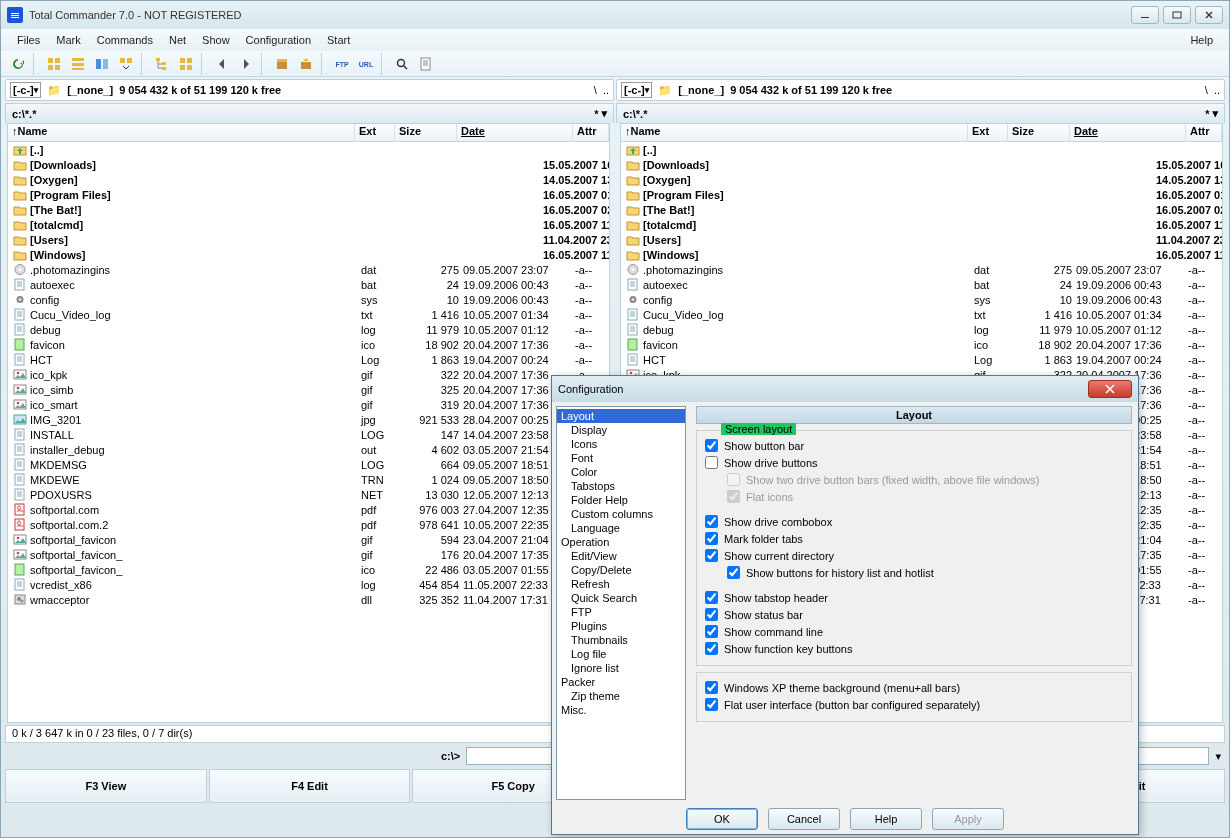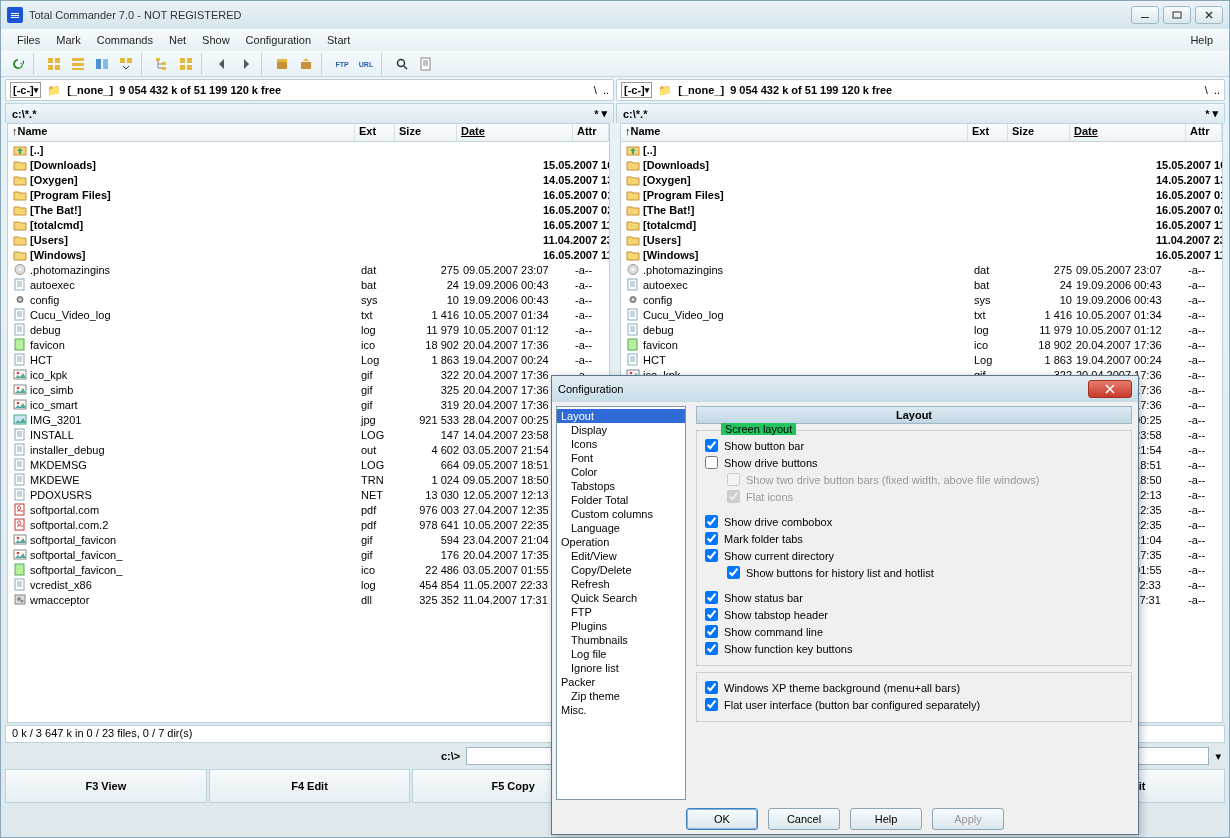--- a/index.html
+++ b/index.html
@@ -1087,21 +1087,21 @@
         </div>
     </div>
     <div class="dlg-body">
       <div class="dlg-tree" id="dlg-tree">
           <div class="tree-item sel">Layout</div>
           <div class="tree-item ind">Display</div>
           <div class="tree-item ind">Icons</div>
           <div class="tree-item ind">Font</div>
           <div class="tree-item ind">Color</div>
           <div class="tree-item ind">Tabstops</div>
-          <div class="tree-item ind">Folder Total</div>
+          <div class="tree-item ind">Folder Help</div>
           <div class="tree-item ind">Custom columns</div>
           <div class="tree-item ind">Language</div>
           <div class="tree-item">Operation</div>
           <div class="tree-item ind">Edit/View</div>
           <div class="tree-item ind">Copy/Delete</div>
           <div class="tree-item ind">Refresh</div>
           <div class="tree-item ind">Quick Search</div>
           <div class="tree-item ind">FTP</div>
           <div class="tree-item ind">Plugins</div>
           <div class="tree-item ind">Thumbnails</div>
@@ -1145,25 +1145,25 @@
                 <input type="checkbox" checked="" style="">
                 <span>Show current directory</span>
               </label>
               <label class="chk ind">
                 <input type="checkbox" checked="" style="">
                 <span>Show buttons for history list and hotlist</span>
               </label>
               <div style="height: 8px;"></div>
               <label class="chk">
                 <input type="checkbox" checked="" style="">
-                <span>Show status bar</span>
+                <span>Show tabstop header</span>
               </label>
               <label class="chk">
                 <input type="checkbox" checked="" style="">
-                <span>Show tabstop header</span>
+                <span>Show status bar</span>
               </label>
               <label class="chk">
                 <input type="checkbox" checked="" style="">
                 <span>Show command line</span>
               </label>
               <label class="chk">
                 <input type="checkbox" checked="" style="">
                 <span>Show function key buttons</span>
               </label>
             </div>

